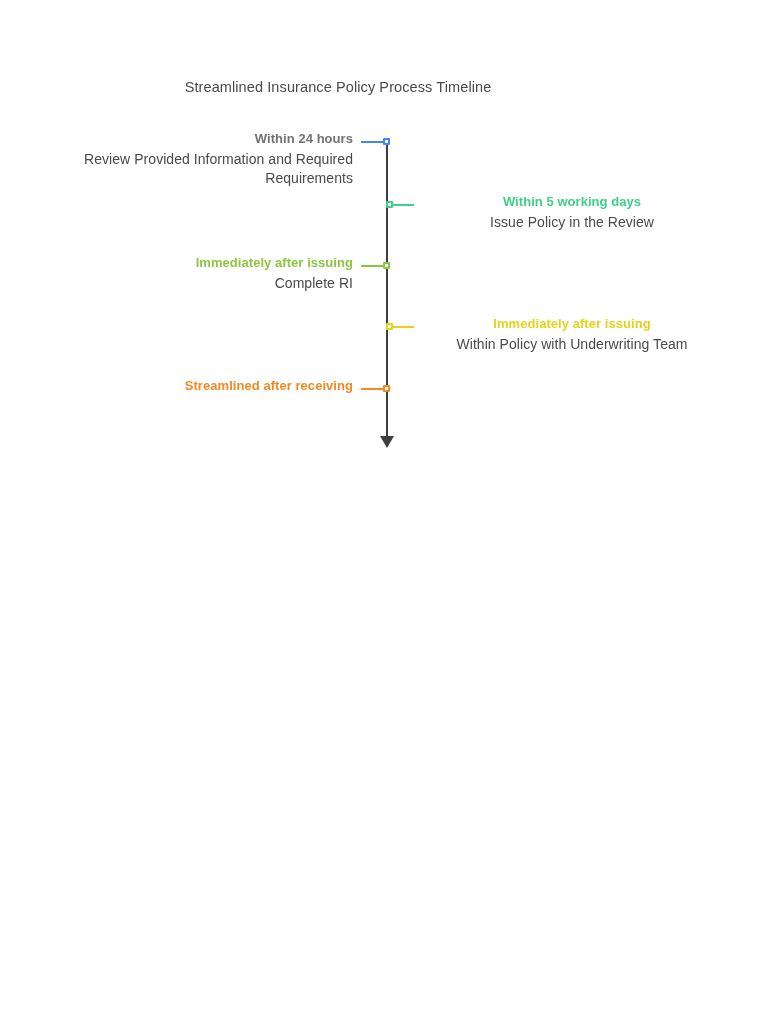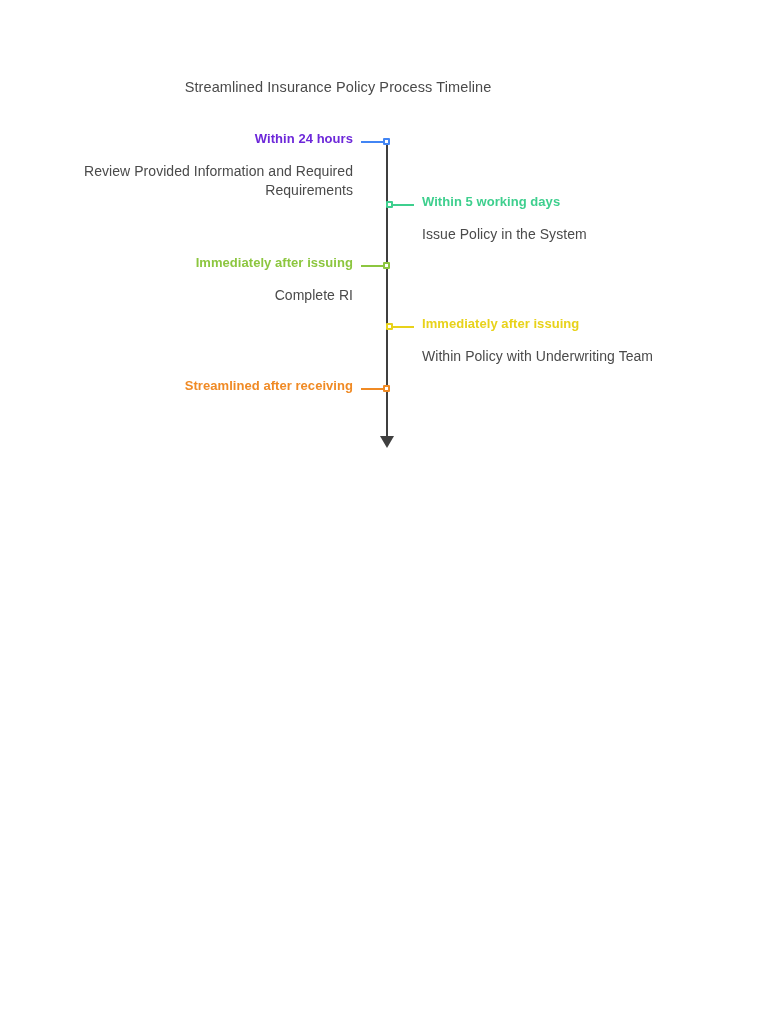--- a/index.html
+++ b/index.html
@@ -97,64 +97,64 @@
     left: 0;
     width: 25px;
   }
   .entry.right .marker {
     left: -3.5px;
   }
   .entry.right .text-block {
     position: absolute;
     left: 33px;
     top: -11px;
-    text-align: left;
+    text-align: center;
     width: 300px;
   }
 
   .entry-label {
     font-size: 13px;
     font-weight: bold;
     line-height: 1.35;
     letter-spacing: 0.05px;
   }
   .entry-desc {
     font-size: 14px;
     font-weight: normal;
     color: #4a4a4a;
     line-height: 1.38;
-    margin-top: 14px;
+    margin-top: 2px;
     letter-spacing: 0.05px;
   }
 </style>
 </head>
 <body style="background: rgb(255, 255, 255);">
 
 <div id="page-title" style="color: rgb(74, 74, 74);">Streamlined Insurance Policy Process Timeline</div>
 
 <div id="timeline">
 
   <div class="spine" style="background: rgb(63, 63, 63);"></div>
   <div class="spine-arrow" style="border-top-color: rgb(63, 63, 63);"></div>
 
   <div class="entry left" style="left:386px; top:141px;">
     <div class="connector" style="background: rgb(66, 133, 244);"></div>
     <div class="marker" style="border-color: rgb(66, 133, 244);"></div>
     <div class="text-block">
-      <div class="entry-label" style="color: #6d28d9;">Within 24 hours</div>
+      <div class="entry-label" style="color: #737373;">Within 24 hours</div>
       <div class="entry-desc">Review Provided Information and Required Requirements</div>
     </div>
   </div>
 
   <div class="entry right" style="left:389px; top:204px;">
     <div class="connector" style="background: rgb(62, 207, 142);"></div>
     <div class="marker" style="border-color: rgb(62, 207, 142);"></div>
     <div class="text-block">
       <div class="entry-label" style="color: rgb(62, 207, 142);">Within 5 working days</div>
-      <div class="entry-desc">Issue Policy in the System</div>
+      <div class="entry-desc">Issue Policy in the Review</div>
     </div>
   </div>
 
   <div class="entry left" style="left:386px; top:265px;">
     <div class="connector" style="background: rgb(140, 198, 63);"></div>
     <div class="marker" style="border-color: rgb(140, 198, 63);"></div>
     <div class="text-block">
       <div class="entry-label" style="color: rgb(140, 198, 63);">Immediately after issuing</div>
       <div class="entry-desc">Complete RI</div>
     </div>

